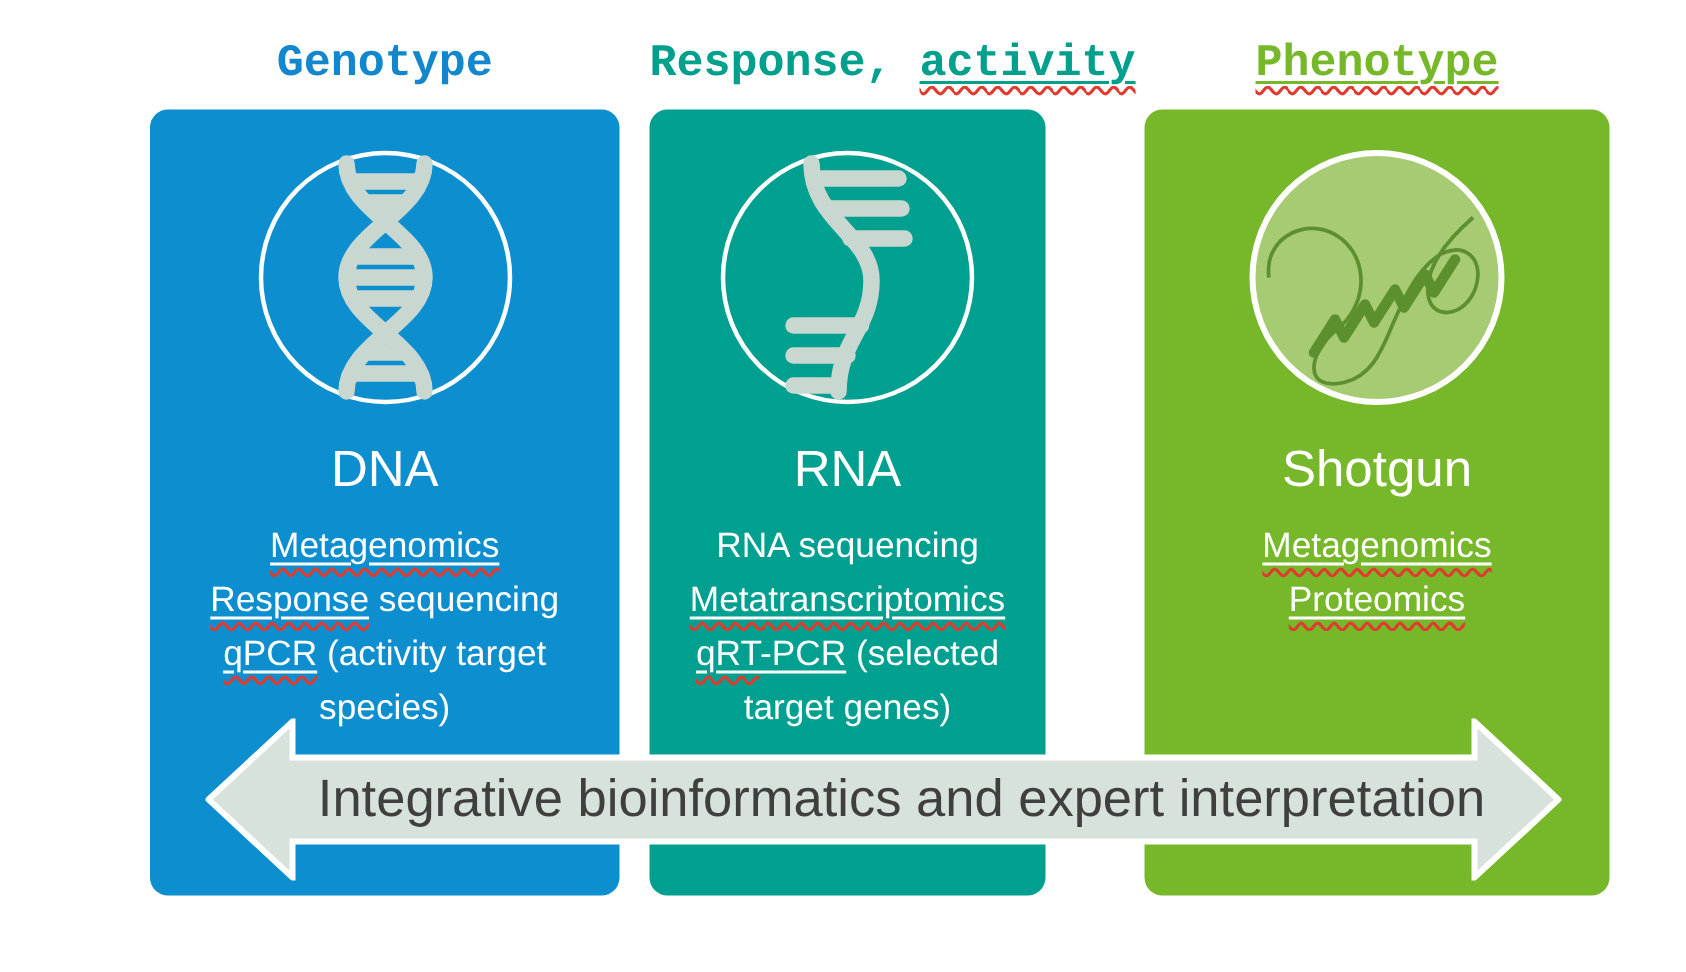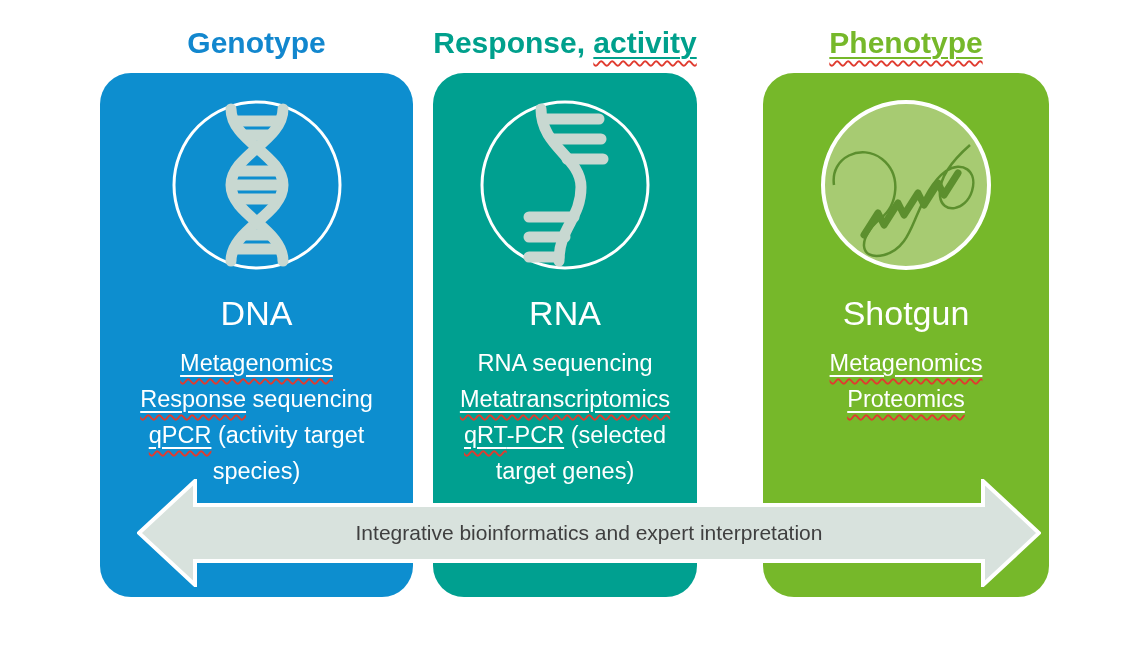--- a/index.html
+++ b/index.html
@@ -5,25 +5,25 @@
   html,body { margin:0; padding:0; }
   body { font-family:"Liberation Sans", sans-serif; }
   .slide {
     position:relative; width:1124px; height:648px;
     background:#ffffff; overflow:hidden;
   }
   .column { position:absolute; top:0; height:648px; }
   .col-title {
     position:absolute; top:24px; left:0; width:100%;
     text-align:center; font-size:30px; font-weight:bold; line-height:38px;
-    color:var(--title-color); white-space:nowrap;
+    color:var(--title-color); white-space:nowrap;font-family:Liberation Mono, monospace;
   }
   .panel {
     position:absolute; top:73px; left:0; width:100%; height:524px;
-    background:var(--panel); border-radius:31px;
+    background:var(--panel); border-radius:12px;
     display:flex; flex-direction:column; align-items:center;
   }
   .icon-wrap { margin-top:26px; width:172px; height:172px; }
   .icon-wrap svg { display:block; width:172px; height:172px; }
   .ring { stroke:var(--icon-ring); fill:none; }
   .strand { stroke:var(--icon-strand); fill:none; }
   .protein-fill { fill:var(--protein-fill); stroke:var(--icon-ring); }
   .pline { stroke:var(--protein-line); fill:none; }
   .molecule {
     margin-top:22px; font-size:34px; line-height:40px; color:#ffffff;
@@ -41,23 +41,23 @@
   .sq {
     text-decoration-line:underline;
     text-decoration-style:wavy;
     text-decoration-color:var(--squiggle);
     text-decoration-thickness:1.5px;
     text-underline-offset:7px;
   }
   .arrow-layer { position:absolute; left:137px; top:479px; width:904px; height:108px; }
   .arrow-shape { fill:var(--arrow-fill); stroke:var(--arrow-outline); stroke-width:4; }
   .arrow-label {
-    position:absolute; left:137px; top:505px; width:904px; height:56px;
+    position:absolute; left:149px; top:505px; width:904px; height:56px;
     display:flex; align-items:center; justify-content:center;
-    font-size:21px; color:var(--arrow-text); white-space:nowrap;text-align:center;
+    font-size:35px; color:var(--arrow-text); white-space:nowrap;text-align:center;
   }
 </style>
 </head>
 <body>
 
 <div class="slide" style="--squiggle: #e03b2f; --icon-strand: #c8d8d1; --icon-ring: #ffffff; --protein-fill: #a7cb72; --protein-line: #5c8f2e; --arrow-fill: #d8e2dd; --arrow-outline: #ffffff; --arrow-text: #3f3f3f;">
 
   <div class="column" style="left: 100px; width: 313px; --panel: #0d8ecf; --title-color: #1287ce;">
     <div class="col-title"><span>Genotype</span></div>
     <div class="panel">
@@ -105,21 +105,21 @@
       </div>
       <div class="molecule">RNA</div>
       <div class="items">
           <div><span>RNA sequencing</span></div>
           <div><span class="u"><span class="sq">Metatranscriptomics</span></span></div>
           <div><span class="u"><span class="sq">qRT</span></span><span class="u">-PCR</span><span> (selected target genes)</span></div>
         </div>
     </div>
   </div>
 
-  <div class="column" style="left: 763px; width: 286px; --panel: #76b82a; --title-color: #76b82a;">
+  <div class="column" style="left: 763px; width: 310px; --panel: #76b82a; --title-color: #76b82a;">
     <div class="col-title"><span class="u"><span class="sq">Phenotype</span></span></div>
     <div class="panel">
       <div class="icon-wrap">
         <svg viewBox="0 0 172 172" aria-hidden="true">
           <circle class="protein-fill" cx="86" cy="86" r="83" stroke-width="4"></circle>
           <path class="pline" stroke-width="2.5" d="M14 86 C10 58,42 44,62 60 C82 76,78 106,60 120 C38 138,38 162,64 156 C84 151,90 132,97 116 C104 100,112 82,126 72 C142 61,158 72,152 92 C146 112,122 116,120 97 C118 78,134 60,150 46"></path>
           <path class="pline" stroke-width="7" stroke-linejoin="round" stroke-linecap="round" d="M44 136 L58 114 L64 126 L78 104 L84 116 L98 94 L104 106 L118 84 L124 96 L138 74"></path>
         </svg>
       </div>
       <div class="molecule">Shotgun</div>

